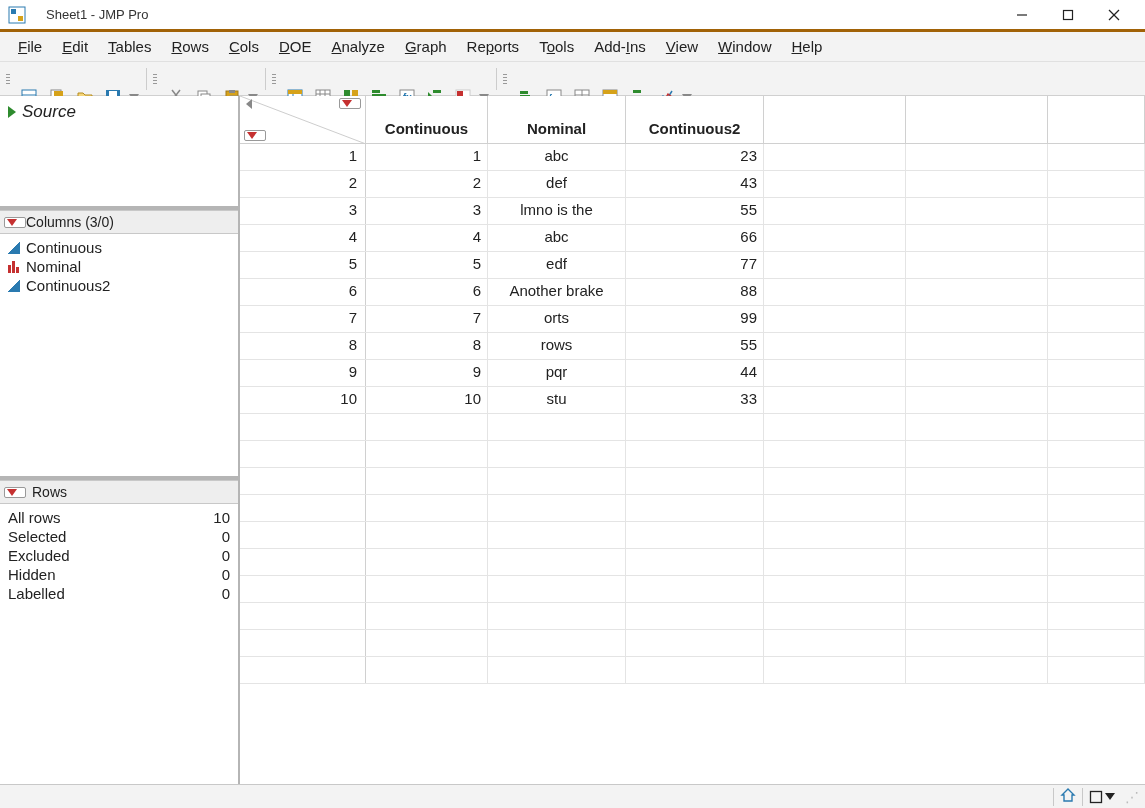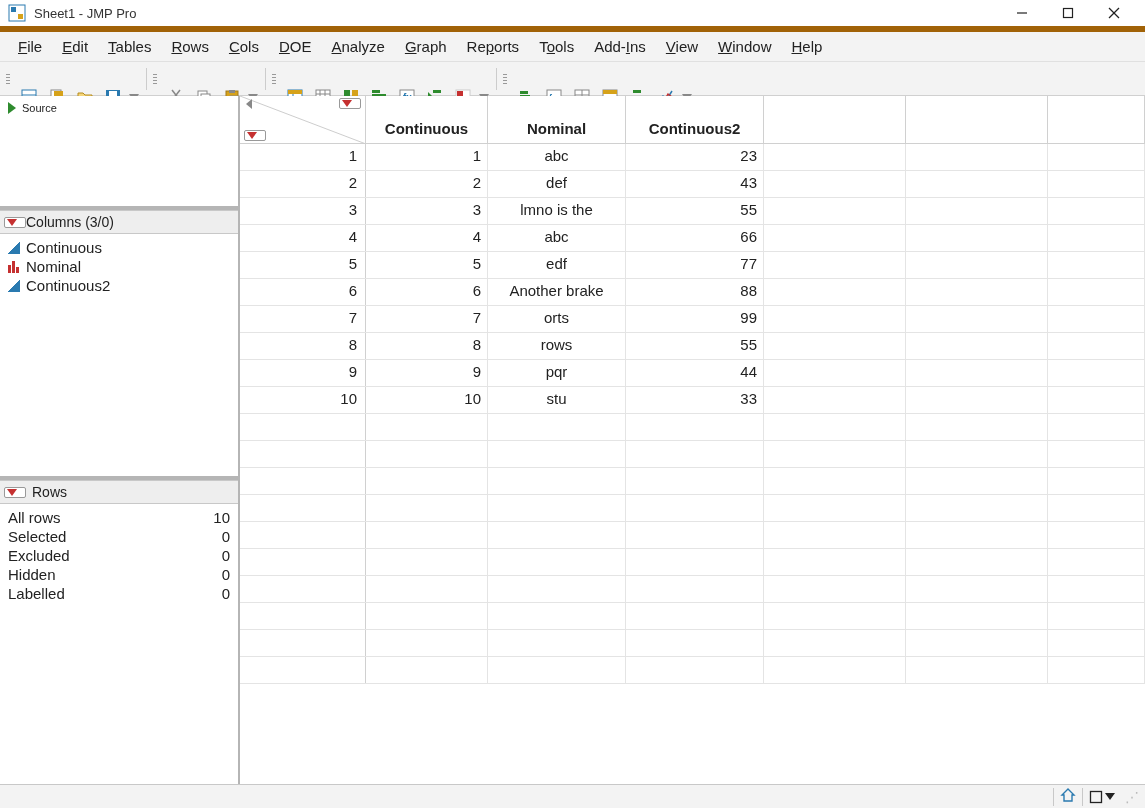--- a/index.html
+++ b/index.html
@@ -11,21 +11,22 @@
     overflow: hidden;
     width: 1145px;
     height: 808px;
   }
   .titlebar {
     height: 32px;
     background: #fff;
     display: flex;
     align-items: center;
     padding: 0 8px;
-    border-bottom: 6px solid #a16207;
+    border-bottom: 3px solid #a16207;
+    gap: 12px;
   }
   .titlebar .app-icon {
     width: 18px; height: 18px;
     margin-right: 8px;
   }
   .titlebar .title {
     flex: 1;
     font-size: 13px;
     color: #333;
   }
@@ -207,21 +208,21 @@
     height: 24px;
     background: #f3f3f3;
     border-top: 1px solid #c8c8c8;
     display: flex;
     justify-content: flex-end;
     align-items: center;
     padding: 0 6px;
     gap: 6px;
     font-size: 12px;
   }
-  .source-row { display:flex; align-items:center; gap:6px; padding: 2px 0; font-size:11px; }
+  .source-row { display:flex; align-items:center; gap:6px; padding: 2px 0; font-size:17px;font-style:italic; }
   .green-tri { width:0;height:0; border-top:6px solid transparent; border-bottom:6px solid transparent; border-left:8px solid #2e8b2e; }
   .disclos {
     position:absolute; top:2px; right:4px;
     width:0;height:0;
     border-top:6px solid transparent;
     border-bottom:6px solid transparent;
     border-left:7px solid #bbb;
   }
   .black-tri-down { width:0;height:0;border-left:5px solid transparent;border-right:5px solid transparent;border-top:7px solid #222; }
 </style>

